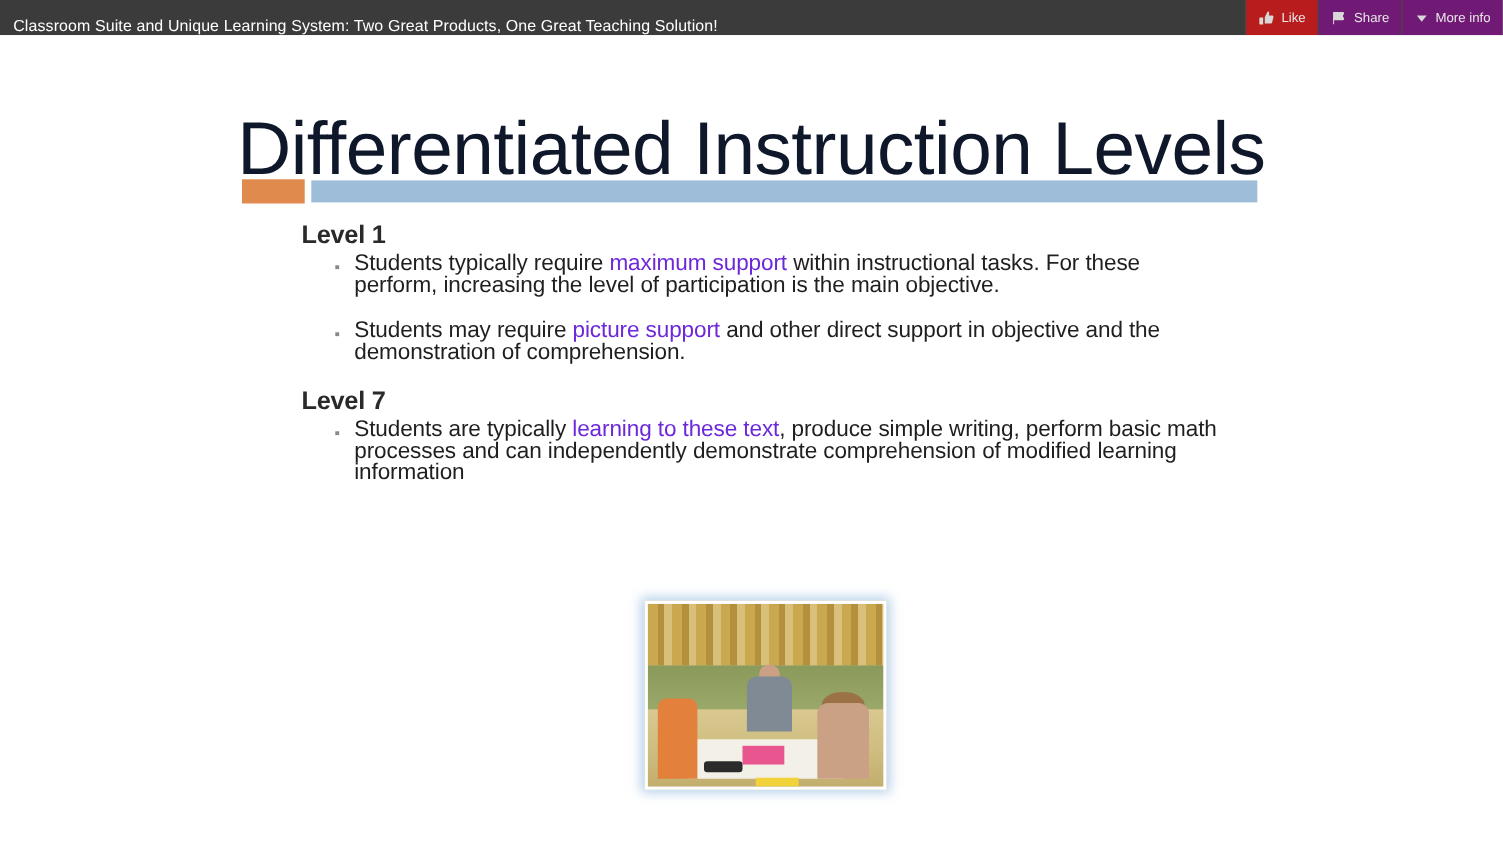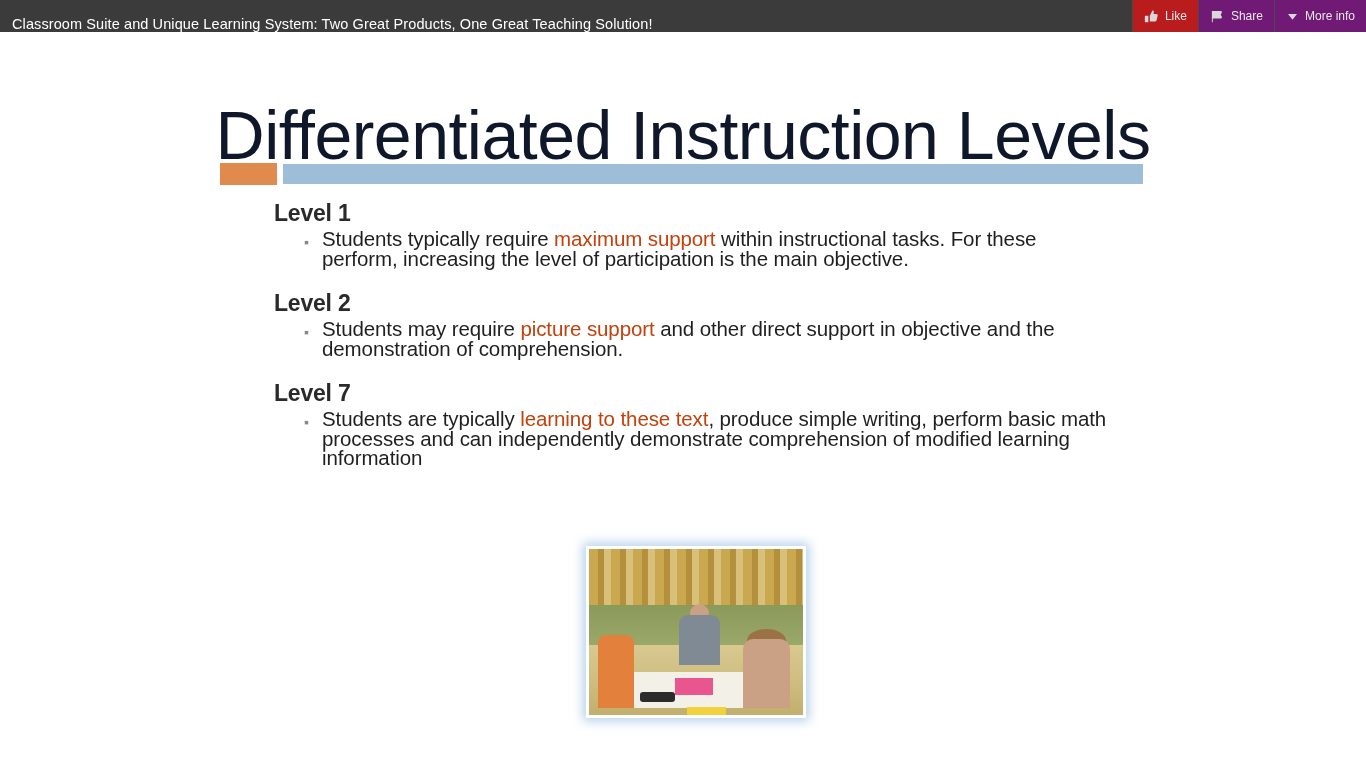--- a/index.html
+++ b/index.html
@@ -128,21 +128,21 @@
     line-height: 26px;
     width: 18px;
   }
   .bullet-text {
     flex: 1 1 auto;
     font-size: 20.5px;
     line-height: 19.5px;
     color: #1f1f1f;
     letter-spacing: -0.1px;
   }
-  .hl { color: #c2410c; }
+  .hl { color: #6d28d9; }
 
   .photo-frame {
     position: absolute;
     left: 586px;
     top: 514px;
     width: 220px;
     height: 172px;
     border: 3px solid #ffffff;
     box-sizing: border-box;
     box-shadow: 0 0 10px 3px rgba(120,170,215,0.55);
@@ -251,21 +251,20 @@
 
     <div class="level-block">
       <div class="level-head">Level 1</div>
       <div class="bullet-row">
         <span class="bullet-dot">▪</span>
         <span class="bullet-text"><span>Students typically require </span><span class="hl">maximum support</span><span> within instructional tasks. For these perform, increasing the level of participation is the main objective.</span></span>
       </div>
     </div>
 
     <div class="level-block">
-      <div class="level-head">Level 2</div>
       <div class="bullet-row">
         <span class="bullet-dot">▪</span>
         <span class="bullet-text"><span>Students may require </span><span class="hl">picture support</span><span> and other direct support in objective and the demonstration of comprehension.</span></span>
       </div>
     </div>
 
     <div class="level-block">
       <div class="level-head">Level 7</div>
       <div class="bullet-row">
         <span class="bullet-dot">▪</span>

